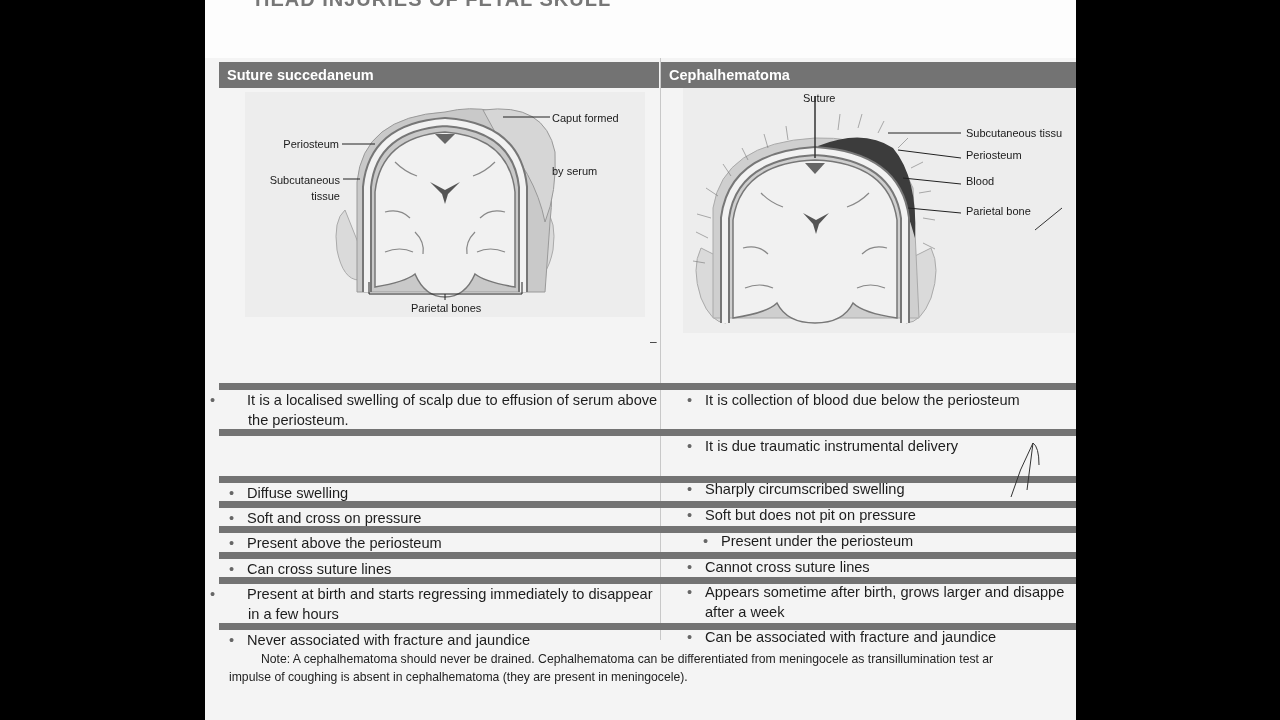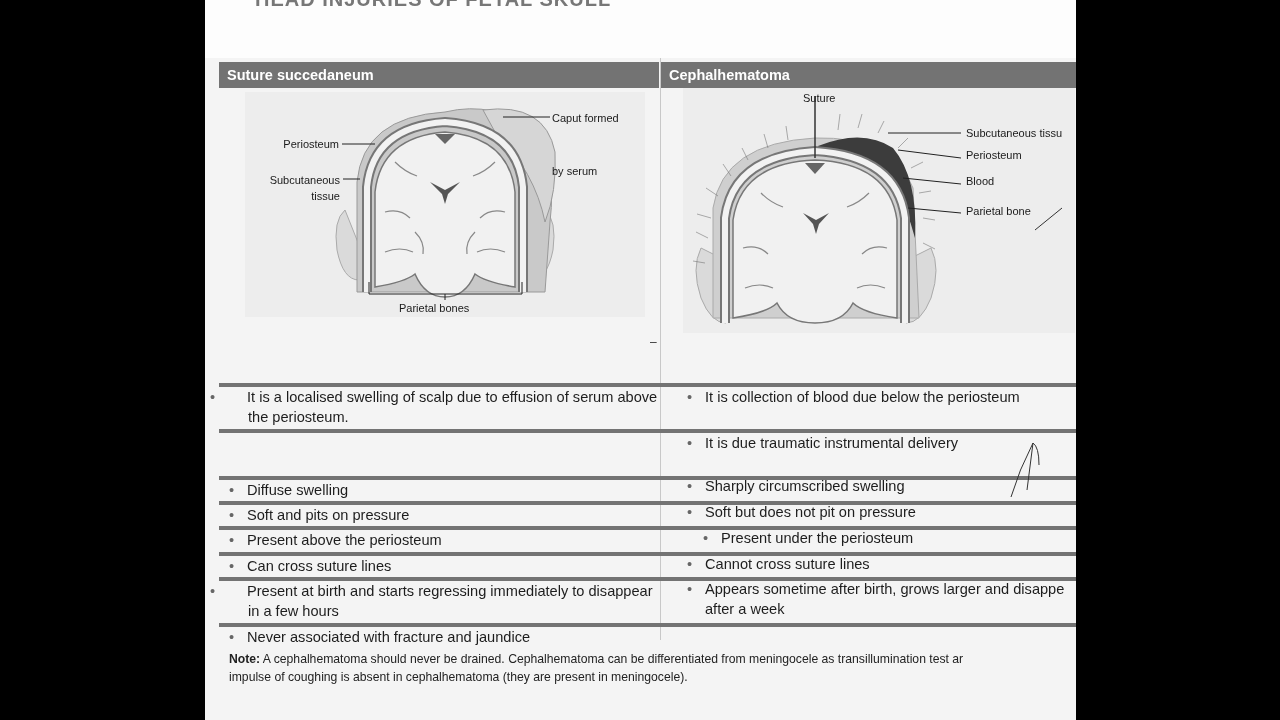--- a/index.html
+++ b/index.html
@@ -13,30 +13,30 @@
   .col-head.left { left:14px; width:440px; }
   .col-head.right { left:456px; width:420px; }
   .col-sep { position:absolute; left:455px; top:58px; width:1px; height:582px; background:#c8c8c8; }
 
   .fig { position:absolute; background:#ededed; }
   .fig.left { left:40px; top:92px; width:400px; height:225px; }
   .fig.right { left:478px; top:88px; width:392px; height:245px; }
   .fig-label { position:absolute; font-size:11px; color:#1a1a1a; white-space:nowrap; line-height:15px; }
   .fig-label.r { text-align:right; }
 
-  .row { position:absolute; left:14px; width:862px; border-top:4px solid #737373; }
+  .row { position:absolute; left:14px; width:862px; border-top:7px solid #737373; }
   .cell { position:absolute; top:0; font-size:14.6px; color:#1d1d1d; line-height:20px; }
   .cell.l { left:10px; width:430px; }
   .cell.r { left:468px; width:420px; white-space:nowrap; }
   .bullet { display:inline-block; width:18px; color:#666; }
   .text { display:inline; }
   .cell .wrap { display:block; padding-left:19px; text-indent:-19px; }
 
   .note { position:absolute; left:24px; top:650px; width:850px; font-size:12.2px; color:#222; line-height:18px; white-space:nowrap; }
-  .note b { font-weight:bold; }
+  .note b { font-weight:normal;margin-left:32px; }
   .dash { position:absolute; left:445px; top:335px; font-size:12px; color:#333; }
   .pen { position:absolute; }
 </style>
 </head>
 <body>
 
 <div class="page">
   <div class="page-top">
     <div class="running-head">HEAD INJURIES OF FETAL SKULL</div>
   </div>
@@ -76,21 +76,21 @@
       <line x1="98" y1="87" x2="115" y2="87" stroke="#222"></line>
       <line x1="258" y1="25" x2="305" y2="25" stroke="#222"></line>
       <polyline points="124,190 124,202 277,202 277,190" fill="none" stroke="#222"></polyline>
       <line x1="200" y1="202" x2="200" y2="208" stroke="#222"></line>
     </svg>
     <div class="fig-label r" style="left:0;top:45px;width:94px;">Periosteum</div>
     <div class="fig-label r" style="left:0;top:81px;width:95px;">Subcutaneous</div>
     <div class="fig-label r" style="left:0;top:97px;width:95px;">tissue</div>
     <div class="fig-label" style="left:307px;top:19px;">Caput formed</div>
     <div class="fig-label" style="left:307px;top:35px;margin-top:37px;">by serum</div>
-    <div class="fig-label" style="left:154px;top:209px;">Parietal bones</div>
+    <div class="fig-label" style="left:166px;top:209px;">Parietal bones</div>
   </div>
 
   <div class="fig right">
     <svg width="392" height="245" viewBox="0 0 392 245">
       <path d="M18 160 q-10 20 0 50 q10 25 25 25 l5 -60 z" fill="#dadada" stroke="#aaa"></path>
       <path d="M248 160 q10 20 0 50 q-10 25 -25 25 l-5 -60 z" fill="#dadada" stroke="#aaa"></path>
       <path d="M30 230 L30 120 Q40 55 132 50 Q210 48 230 100 L236 230 Z" fill="#cfcfcf" stroke="#aaa"></path>
 
       <path d="M135 58 Q180 40 210 60 Q235 90 232 150 Q225 120 205 95 Q180 70 140 68 Z" fill="#3c3c3c"></path>
 
@@ -150,39 +150,40 @@
     <div class="cell r"><span class="bullet">•</span><span class="text">It is collection of blood due below the periosteum</span></div>
   </div>
   <div class="row" style="top:429px;height:46px;">
     <div class="cell r"><span class="bullet">•</span><span class="text">It is due traumatic instrumental delivery</span></div>
   </div>
   <div class="row" style="top:476px;height:24px;">
     <div class="cell l"><span class="bullet">•</span><span class="text">Diffuse swelling</span></div>
     <div class="cell r" style="top:-4px;"><span class="bullet">•</span><span class="text">Sharply circumscribed swelling</span></div>
   </div>
   <div class="row" style="top:501px;height:24px;">
-    <div class="cell l"><span class="bullet">•</span><span class="text">Soft and pits on pressure</span></div>
+    <div class="cell l"><span class="bullet">•</span><span class="text">Soft and cross on pressure</span></div>
     <div class="cell r" style="top:-3px;"><span class="bullet">•</span><span class="text">Soft but does not pit on pressure</span></div>
   </div>
   <div class="row" style="top:526px;height:25px;">
     <div class="cell l"><span class="bullet">•</span><span class="text">Present above the periosteum</span></div>
     <div class="cell r" style="top:-2px;margin-left:16px;"><span class="bullet">•</span><span class="text">Present under the periosteum</span></div>
   </div>
   <div class="row" style="top:552px;height:24px;">
     <div class="cell l"><span class="bullet">•</span><span class="text">Can cross suture lines</span></div>
     <div class="cell r" style="top:-2px;"><span class="bullet">•</span><span class="text">Cannot cross suture lines</span></div>
   </div>
   <div class="row" style="top:577px;height:46px;">
     <div class="cell l">
         <span class="wrap"><span class="bullet">•</span><span class="text">Present at birth and starts regressing immediately to disappear in a few hours</span></span>
       </div>
     <div class="cell r" style="top:-2px;"><span class="bullet">•</span><span class="text">Appears sometime after birth, grows larger and disappe</span><br><span style="padding-left:18px;">after a week</span></div>
   </div>
   <div class="row" style="top:623px;height:22px;">
     <div class="cell l"><span class="bullet">•</span><span class="text">Never associated with fracture and jaundice</span></div>
+    <div class="cell r" style="top:-3px;"><span class="bullet">•</span><span class="text">Can be associated with fracture and jaundice</span></div>
   </div>
 
   <div class="note">
     <b>Note:</b><span> A cephalhematoma should never be drained. Cephalhematoma can be differentiated from meningocele as transillumination test ar</span><br>
     <span>impulse of coughing is absent in cephalhematoma (they are present in meningocele).</span>
   </div>
 
   <svg class="pen" style="left:825px;top:200px;" width="40" height="35">
     <path d="M5 30 L32 8" stroke="#333" stroke-width="1" fill="none"></path>
   </svg>

